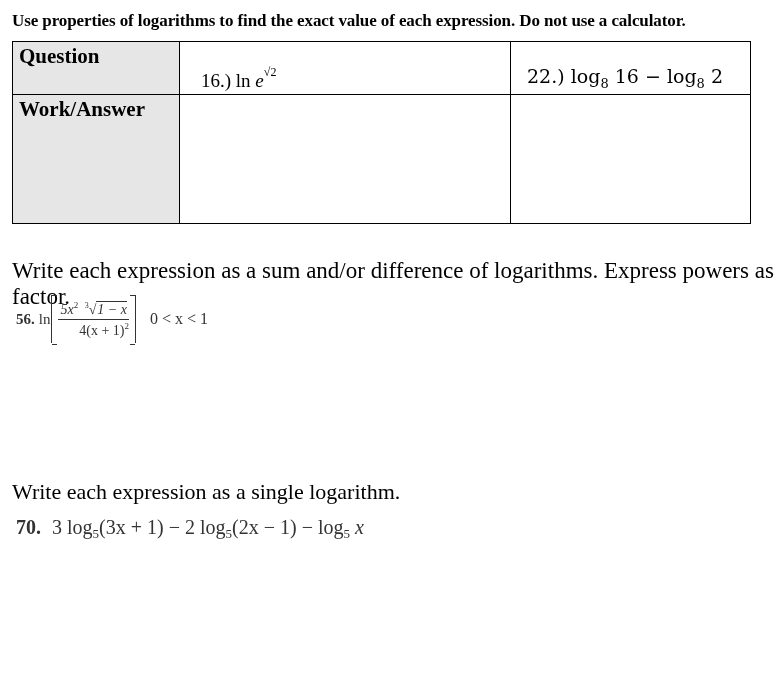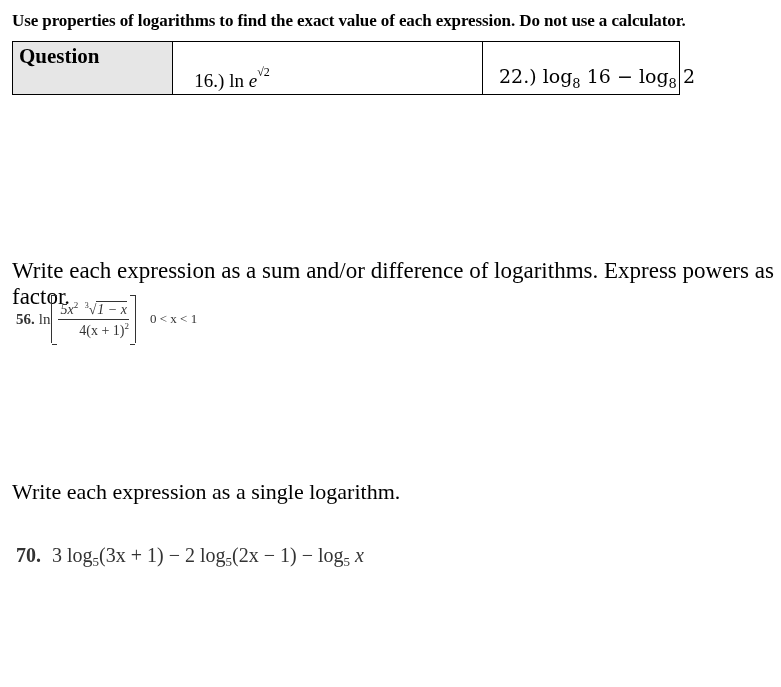--- a/index.html
+++ b/index.html
@@ -6,21 +6,21 @@
   body {
     width: 781px; height: 687px; position: relative; overflow: hidden;
     font-family: "Liberation Serif", "DejaVu Serif", serif; color: #000;
   }
   .instr1 {
     position: absolute; left: 12px; top: 11px;
     font-size: 17px; font-weight: bold; letter-spacing: -0.1px;
   }
   table.qtable {
     position: absolute; left: 12px; top: 41px;
-    border-collapse: collapse; width: 668px;
+    border-collapse: collapse; width: 739px;
   }
   table.qtable td {
     border: 1.5px solid #000; padding: 0; vertical-align: top;
   }
   td.label {
     background: #e6e6e6; width: 160px;
     font-size: 21px; font-weight: bold; padding: 2px 0 0 6px !important;
   }
   tr.row-q td { height: 50px; }
   tr.row-w td { height: 126px; }
@@ -47,26 +47,26 @@
   .bracket::before, .bracket::after {
     content: ""; position: absolute; width: 5px; height: 100%; top: 0;
     border-top: 1.5px solid #333; border-bottom: 1.5px solid #333;
   }
   .bracket::before { left: 0; }
   .bracket::after { right: 0; }
   .frac { display: inline-flex; flex-direction: column; align-items: flex-end; font-size: 14px; }
   .frac .numr { border-bottom: 1px solid #333; padding: 0 2px 1px 2px; }
   .frac .den { padding-top: 1px; margin-left: 16px; }
   .radical { border-top: 1px solid #333; padding-left: 1px; }
-  .cond { margin-left: 14px; font-size: 13px; }
+  .cond { margin-left: 14px; font-size: 16px; }
   .instr3 {
     position: absolute; left: 12px; top: 479px; font-size: 22px;
   }
   .p70 {
-    position: absolute; left: 16px; top: 544px; font-size: 20px; color: #333;
+    position: absolute; left: 16px; top: 516px; font-size: 20px; color: #333;
   }
   .p70 .num { font-weight: bold; margin-right: 6px; }
   .p70 .sub5 { font-size: 13px; position: relative; top: 4px; }
 </style>
 </head>
 <body>
 
 <div class="instr1">Use properties of logarithms to find the exact value of each expression.  Do not use a calculator.</div>
 
 <table class="qtable">
@@ -83,20 +83,25 @@
     <td class="q22">
       <div class="q22-text">
         <span>22.)</span>
         <span>log</span><span class="sub">8</span>
         <span>16</span>
         <span>−</span>
         <span>log</span><span class="sub">8</span>
         <span>2</span>
       </div>
     </td>
+  </tr>
+  <tr class="row-w">
+    <td class="label">Work/Answer</td>
+    <td></td>
+    <td></td>
   </tr>
 </tbody>
   </table>
 
 <div class="instr2">Write each expression as a sum and/or difference of logarithms. Express powers as factor.</div>
 
 <div class="p56">
   <span class="num">56.</span>
   <span>ln</span>
   <span class="bracket">

